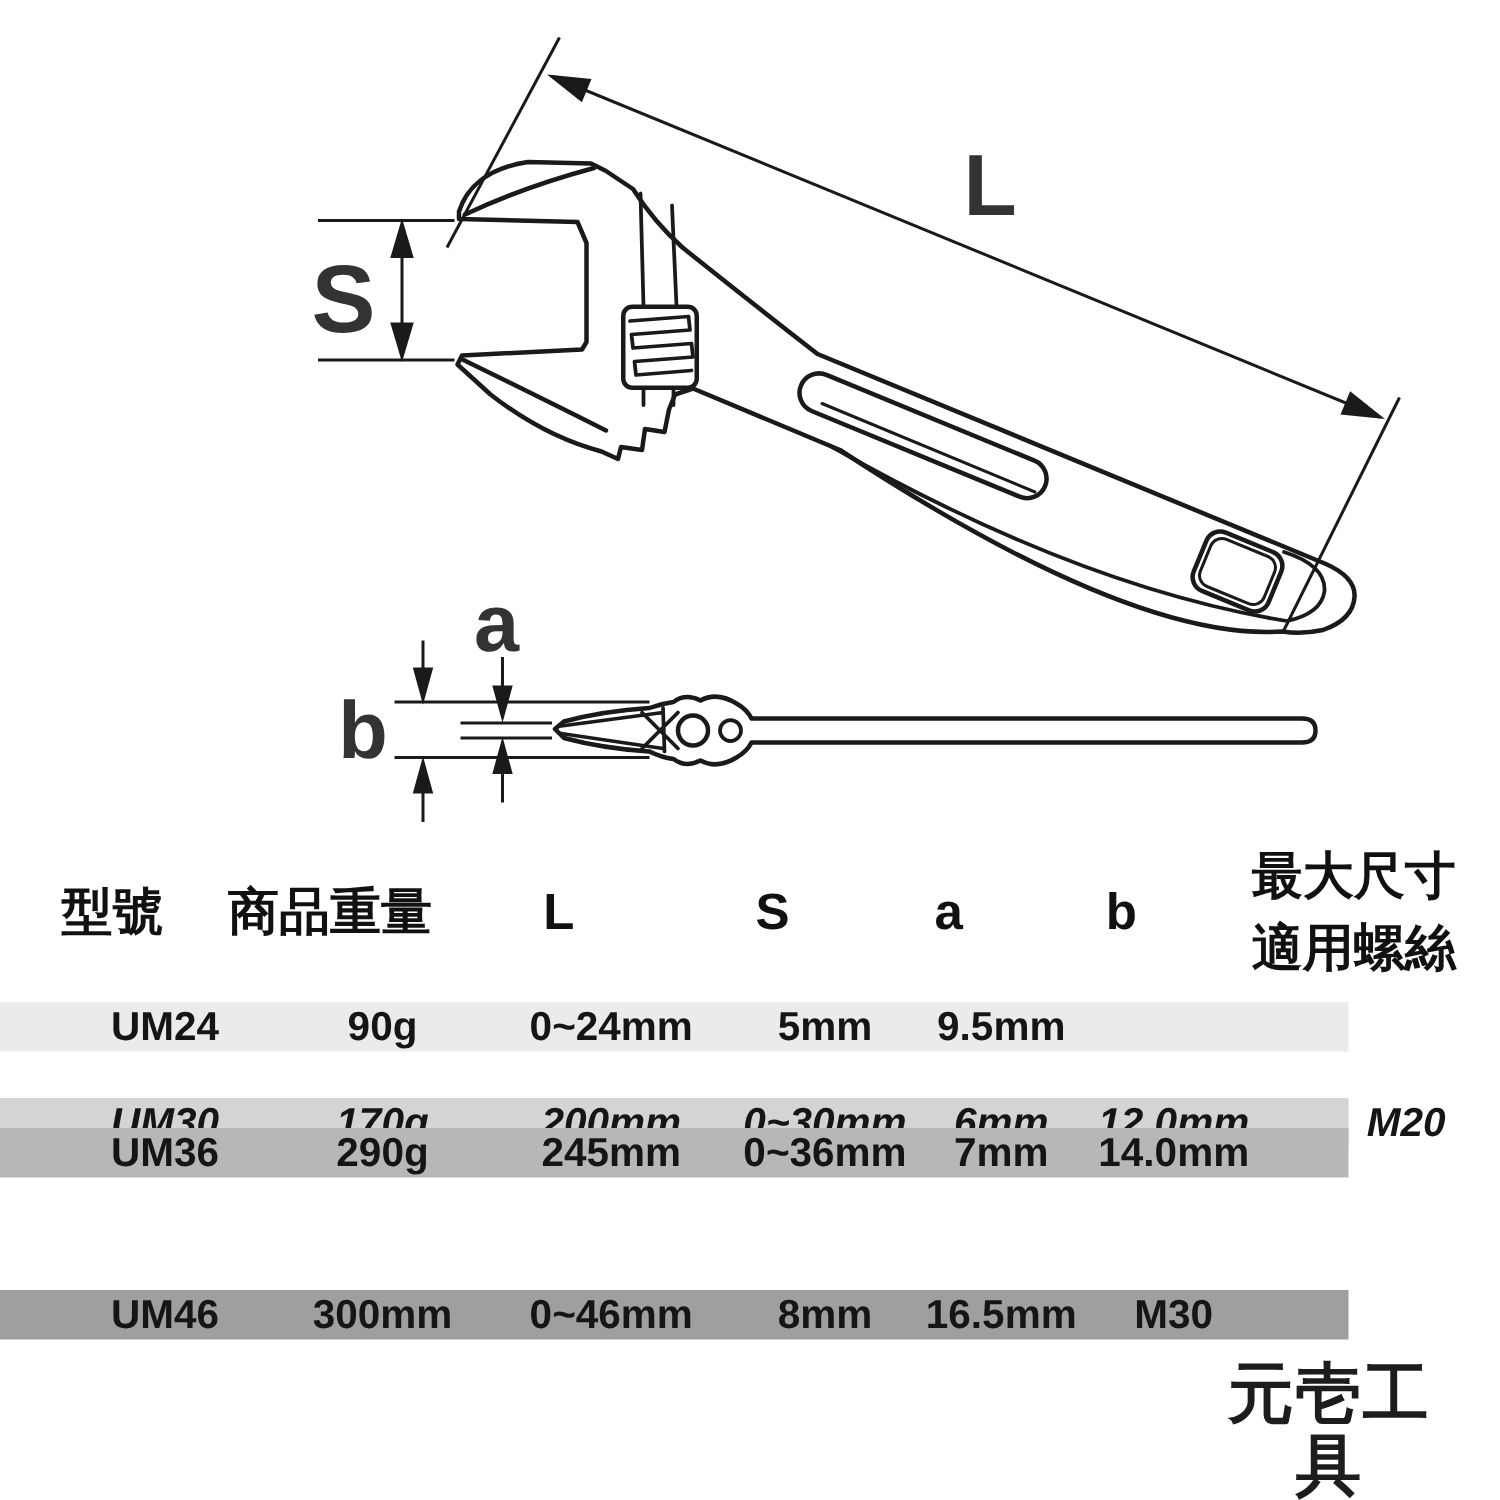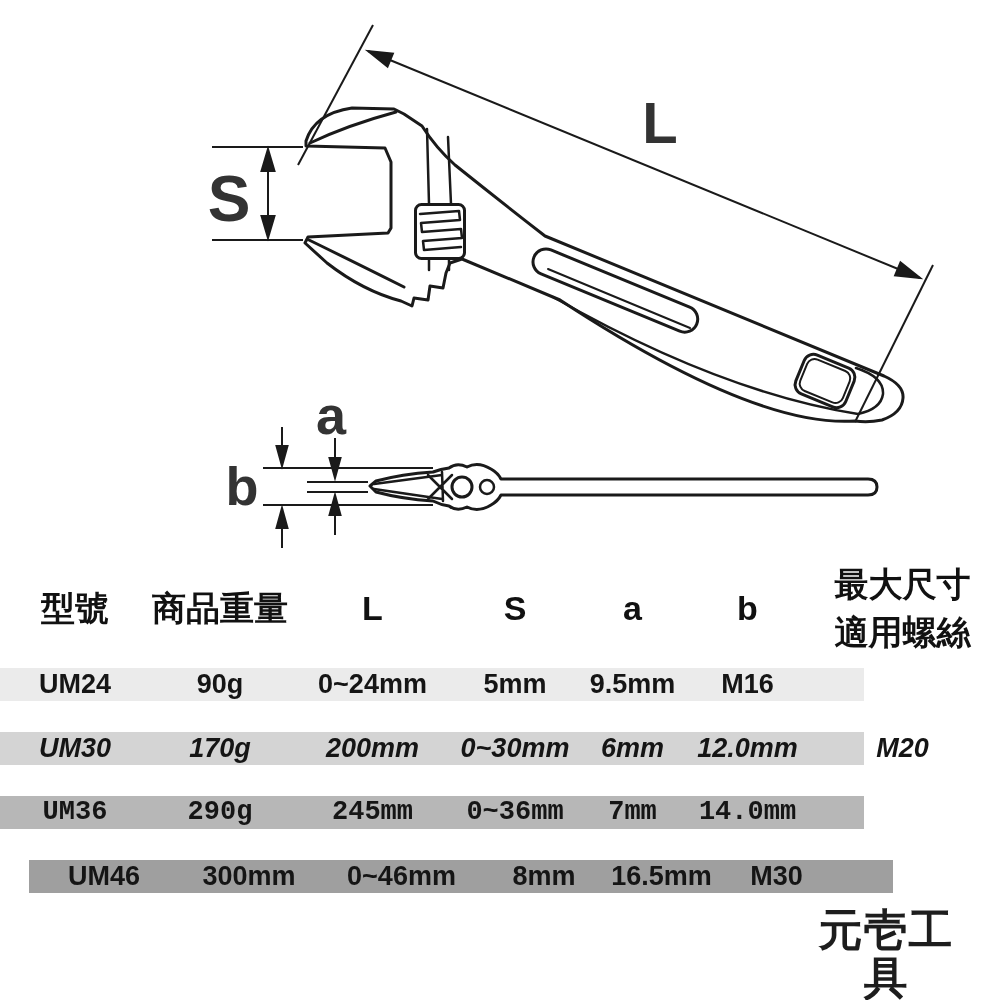--- a/index.html
+++ b/index.html
@@ -5,21 +5,21 @@
   html,body{margin:0;padding:0;background:#fff;}
   .canvas{position:relative;width:1000px;height:1000px;background:#ffffff;
           font-family:"Liberation Sans",sans-serif;color:#111;overflow:hidden;}
   .diagram-svg{position:absolute;left:0;top:0;width:1000px;height:1000px;}
   .dim-label{font-family:"Liberation Sans",sans-serif;font-weight:700;fill:#333;}
   .grid{position:absolute;left:0;width:864px;display:grid;
         grid-template-columns:150px 140px 165px 120px 115px 115px 195px;
         text-align:center;}
   .thead{top:560px;height:94px;align-items:center;font-size:34px;font-weight:700;
          line-height:1.42;color:#111;}
-  .trow{height:33px;font-size:27px;font-weight:700;line-height:33px;color:#151515;}
+  .trow{height:33px;font-size:27px;font-weight:700;line-height:33px;color:#151515;padding-left:35px;}
   .logo{position:absolute;left:800px;top:906px;width:172px;text-align:center;color:#1d1d1d;}
   .logo-kanji{font-family:"DejaVu Serif",serif;font-size:44px;font-weight:700;
               line-height:48px;letter-spacing:1px;}
 </style>
 </head>
 <body>
 
 <div class="canvas">
 
   <svg class="diagram-svg" viewBox="0 0 1000 1000">
@@ -131,43 +131,42 @@
       <div>適用螺絲</div>
     </div>
   </div>
 
   <div class="grid trow" style="top: 668px; background: rgb(235, 235, 235);">
     <div>UM24</div>
     <div>90g</div>
     <div>0~24mm</div>
     <div>5mm</div>
     <div>9.5mm</div>
-    <div>M16</div>
   </div>
 
   <div class="grid trow" style="top: 732px; background: rgb(212, 212, 212); font-style: italic;">
     <div>UM30</div>
     <div>170g</div>
     <div>200mm</div>
     <div>0~30mm</div>
     <div>6mm</div>
     <div>12.0mm</div>
     <div>M20</div>
   </div>
 
-  <div class="grid trow" style="top: 796px; background: rgb(183, 183, 183); font-family: Liberation Mono, monospace;">
+  <div class="grid trow" style="top: 752px; background: rgb(183, 183, 183);">
     <div>UM36</div>
     <div>290g</div>
     <div>245mm</div>
     <div>0~36mm</div>
     <div>7mm</div>
     <div>14.0mm</div>
   </div>
 
-  <div class="grid trow" style="top: 860px; background: rgb(159, 159, 159); margin-left: 29px;">
+  <div class="grid trow" style="top: 860px; background: rgb(159, 159, 159);">
     <div>UM46</div>
     <div>300mm</div>
     <div>0~46mm</div>
     <div>8mm</div>
     <div>16.5mm</div>
     <div>M30</div>
   </div>
 
   <div class="logo">
     <div class="logo-kanji">元壱工具</div>

